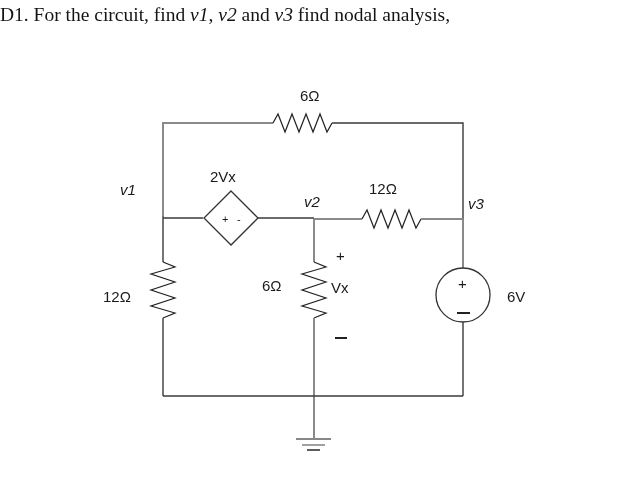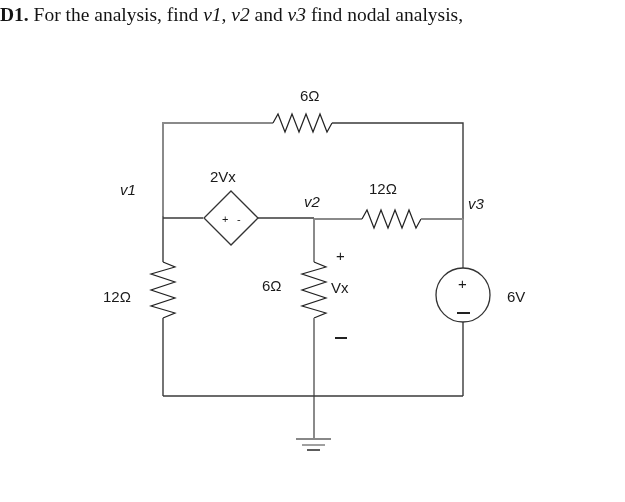--- a/index.html
+++ b/index.html
@@ -2,34 +2,34 @@
 <html><head>
   <meta charset="utf-8">
   <style>
     html, body { margin:0; padding:0; background:#ffffff; }
     body { width:625px; height:502px; position:relative; overflow:hidden; }
     .title {
       position:absolute; left:0; top:4px;
       font-family:"Liberation Serif", serif; font-size:19.5px; color:#141414;
       white-space:nowrap; letter-spacing:0;
     }
-    .title b { font-weight:bold; }
+    .title b { font-weight:normal; }
     .title i { font-style:italic; }
     svg#circuit { position:absolute; left:0; top:0; }
     .lbl { font-family:"Liberation Sans", sans-serif; font-size:15px; fill:#1a1a1a; }
     .lbl-it { font-family:"Liberation Sans", sans-serif; font-size:15px; font-style:italic; fill:#1a1a1a; }
     .wire-gray { stroke:#8a8a8a; stroke-width:2; fill:none; }
     .wire-dark { stroke:#3a3a3a; stroke-width:1.4; fill:none; }
     .res { stroke:#222; stroke-width:1.2; fill:none; stroke-linejoin:miter; }
   </style>
 </head>
 <body>
 
 <div class="title">
-  <b>D1.</b><span> For the analysis, find </span><i>v1</i><span>, </span><i>v2</i><span> and </span><i>v3</i><span> find nodal analysis,</span>
+  <b>D1.</b><span> For the circuit, find </span><i>v1</i><span>, </span><i>v2</i><span> and </span><i>v3</i><span> find nodal analysis,</span>
 </div>
 
 <svg id="circuit" width="625" height="502" viewBox="0 0 625 502">
 
   <g>
     <polyline class="wire-gray" points="163,216 163,123 273,123"></polyline>
     <polyline class="res" points="273,123 278,114 285,132 292,114 299,132 306,114 313,132 320,114 327,132 332,123"></polyline>
     <polyline class="wire-dark" points="332,123 463,123 463,225"></polyline>
     <text class="lbl" x="300" y="101">6Ω</text>
   </g>

